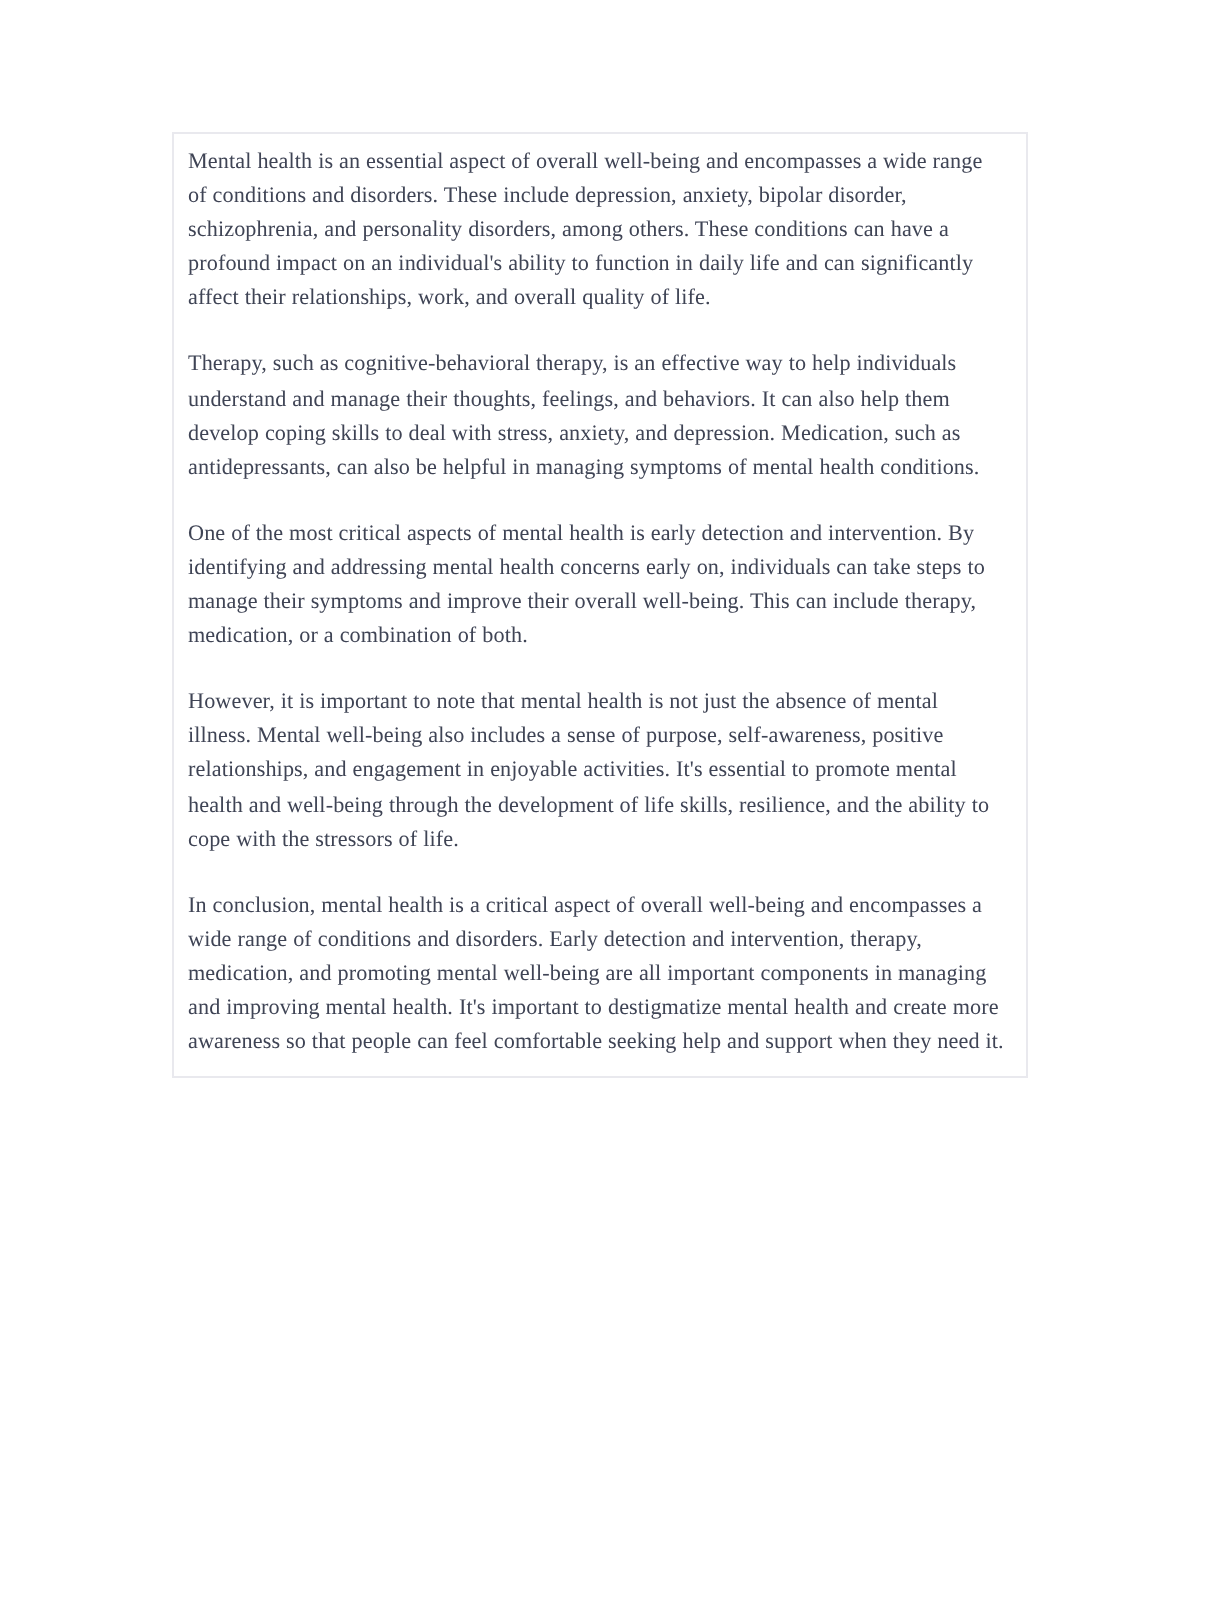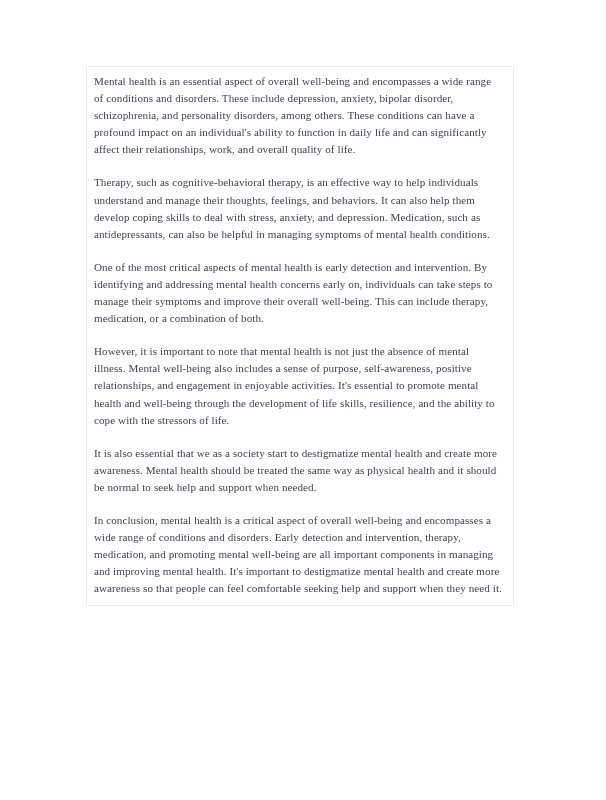--- a/index.html
+++ b/index.html
@@ -65,20 +65,19 @@
     <div id="doc-body">
 
       <p class="para">Mental health is an essential aspect of overall well-being and encompasses a wide range of conditions and disorders. These include depression, anxiety, bipolar disorder, schizophrenia, and personality disorders, among others. These conditions can have a profound impact on an individual's ability to function in daily life and can significantly affect their relationships, work, and overall quality of life.</p>
 
       <p class="para">Therapy, such as cognitive-behavioral therapy, is an effective way to help individuals understand and manage their thoughts, feelings, and behaviors. It can also help them develop coping skills to deal with stress, anxiety, and depression. Medication, such as antidepressants, can also be helpful in managing symptoms of mental health conditions.</p>
 
       <p class="para">One of the most critical aspects of mental health is early detection and intervention. By identifying and addressing mental health concerns early on, individuals can take steps to manage their symptoms and improve their overall well-being. This can include therapy, medication, or a combination of both.</p>
 
       <p class="para">However, it is important to note that mental health is not just the absence of mental illness. Mental well-being also includes a sense of purpose, self-awareness, positive relationships, and engagement in enjoyable activities. It's essential to promote mental health and well-being through the development of life skills, resilience, and the ability to cope with the stressors of life.</p>
 
-      <p class="para">It is also essential that we as a society start to destigmatize mental health and create more awareness. Mental health should be treated the same way as physical health and it should be normal to seek help and support when needed.</p>
 
       <p class="para">In conclusion, mental health is a critical aspect of overall well-being and encompasses a wide range of conditions and disorders. Early detection and intervention, therapy, medication, and promoting mental well-being are all important components in managing and improving mental health. It's important to destigmatize mental health and create more awareness so that people can feel comfortable seeking help and support when they need it.</p>
 
     </div>
   </div>
 
 </div>
 
 </body></html>

